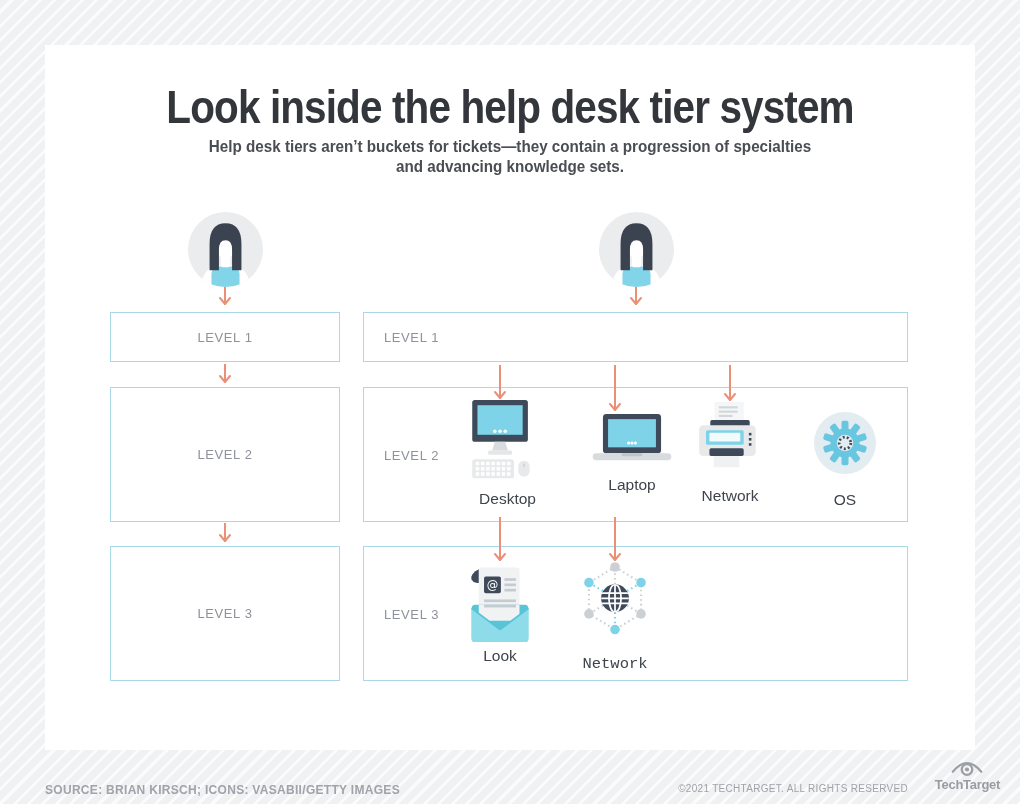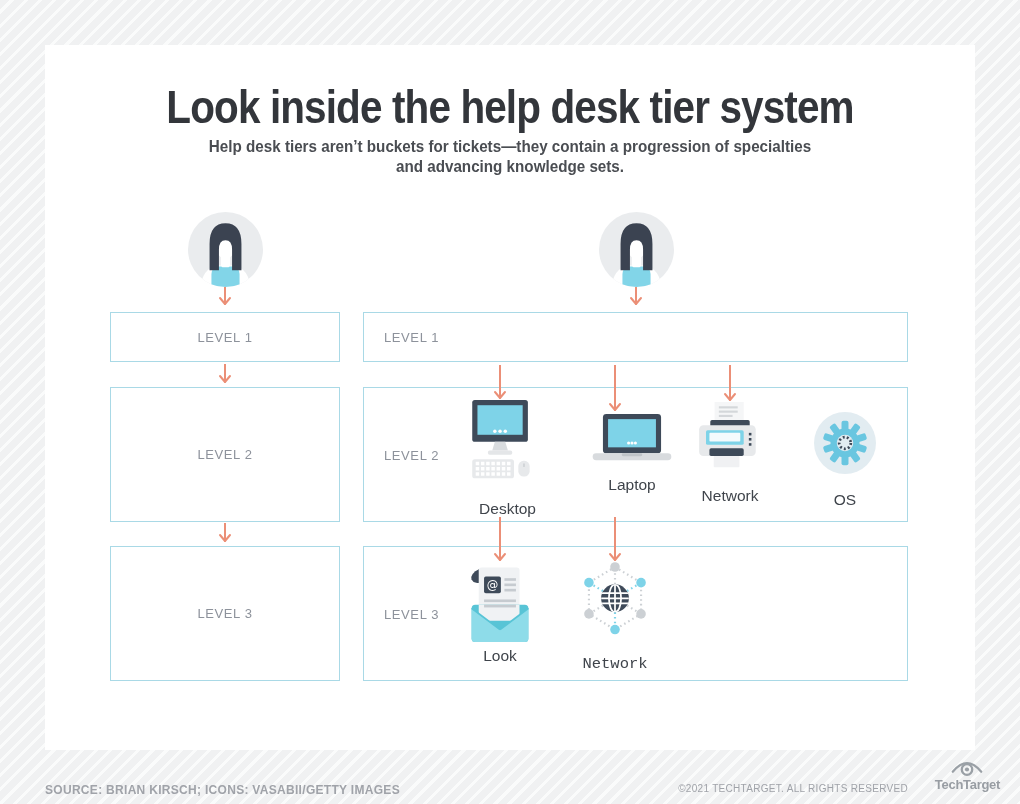--- a/index.html
+++ b/index.html
@@ -164,21 +164,21 @@
         <circle cx="46" cy="36" r="2" fill="#fff"></circle>
       <path d="M34,48 L46,48 L49,58 L31,58 Z" fill="#d9dcdf"></path>
       <rect x="26" y="58" width="28" height="5" rx="2" fill="#e4e6e8"></rect>
       <rect x="8" y="68" width="48" height="22" rx="3" fill="#e7e9eb"></rect>
       <line x1="12" y1="73" x2="52" y2="73" stroke="#fff" stroke-width="4" stroke-dasharray="4 2"></line>
       <line x1="12" y1="79" x2="52" y2="79" stroke="#fff" stroke-width="4" stroke-dasharray="4 2"></line>
       <line x1="12" y1="85" x2="52" y2="85" stroke="#fff" stroke-width="4" stroke-dasharray="4 2"></line>
       <rect x="61" y="70" width="13" height="18" rx="6" fill="#e7e9eb"></rect>
       <rect x="66.5" y="73" width="2" height="4" fill="#cfd3d6"></rect>
     </svg>
-    <span class="item-label" style="margin-top:20px;padding-left:15px;">Desktop</span>
+    <span class="item-label" style="margin-top:10px;padding-left:15px;">Desktop</span>
   </div>
 
   <div class="item" style="left:632px; top:414px;">
     <svg viewBox="0 0 100 62" width="86" height="53">
       <rect x="16" y="0" width="68" height="46" rx="4" fill="#3e4a59"></rect>
       <rect x="22" y="6" width="56" height="33" fill="#7ed3e8"></rect>
       <circle cx="46" cy="34" r="1.8" fill="#fff"></circle>
         <circle cx="50" cy="34" r="1.8" fill="#fff"></circle>
         <circle cx="54" cy="34" r="1.8" fill="#fff"></circle>
       <rect x="4" y="46" width="92" height="8" rx="4" fill="#d8dbde"></rect>

